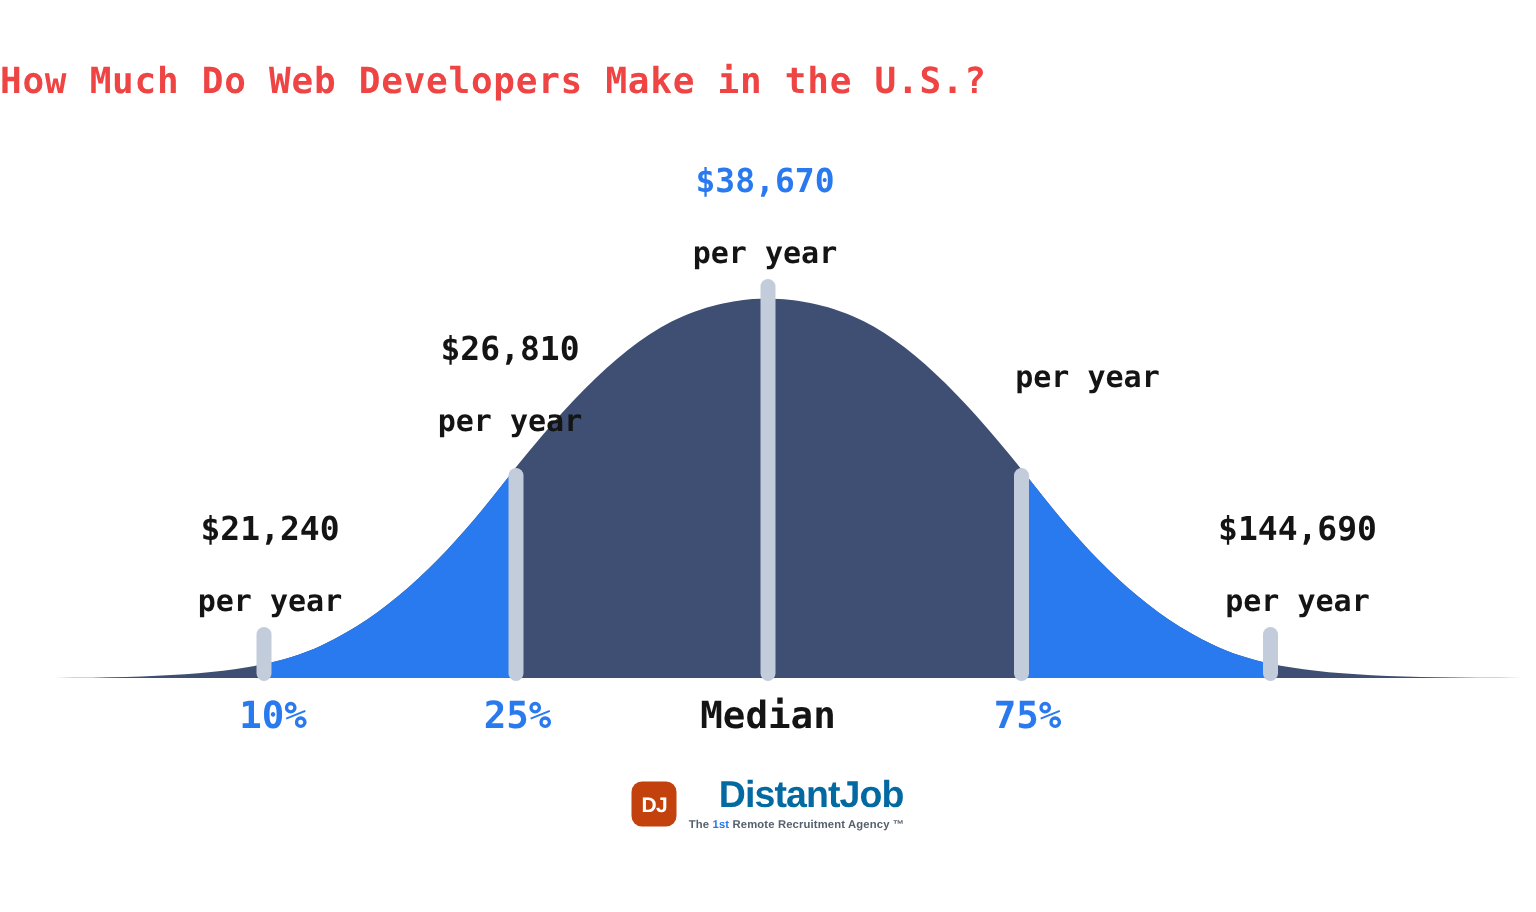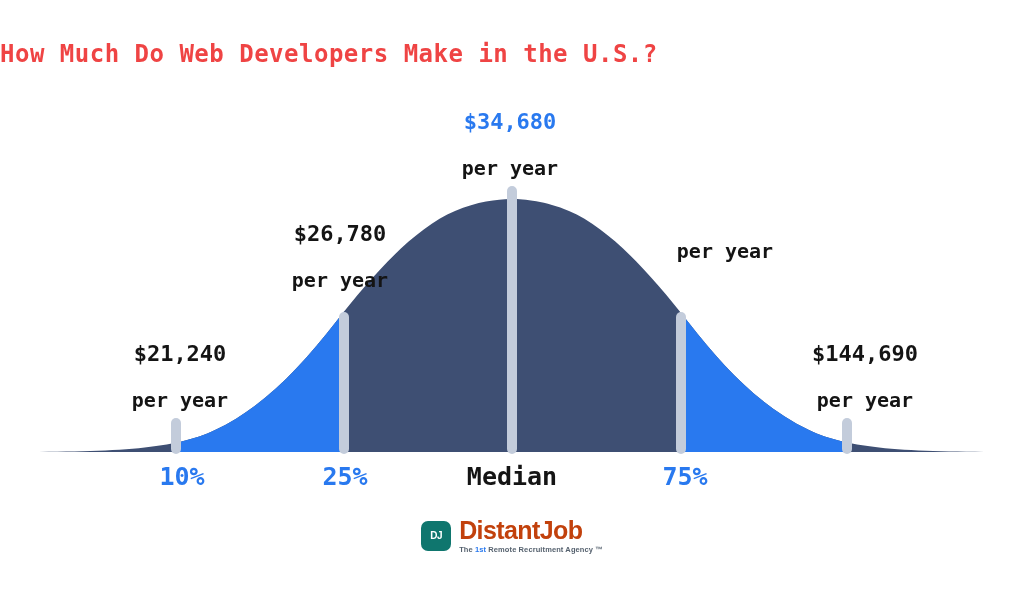--- a/index.html
+++ b/index.html
@@ -109,42 +109,43 @@
     width: 1024px;
     display: flex;
     align-items: center;
     justify-content: center;
     gap: 8px;
   }
   .logo-mark {
     width: 30px;
     height: 30px;
     border-radius: 7px;
-    background: #0f766e;
+    background: #c2410c;
     display: flex;
     align-items: center;
     justify-content: center;
     font-family: "Liberation Sans", sans-serif;
     font-weight: bold;
-    font-size: 10px;
+    font-size: 14px;
     color: #ffffff;
     letter-spacing: -0.5px;
   }
   .logo-text {
     display: flex;
     flex-direction: column;
     align-items: flex-start;
     line-height: 1;
   }
   .logo-wordmark {
     font-family: "Liberation Sans", sans-serif;
     font-weight: bold;
     font-size: 25px;
-    color: #c2410c;
+    color: #0369a1;
     letter-spacing: -0.6px;
+    margin-left: 20px;
   }
   .logo-tagline {
     margin-top: 3px;
     font-family: "Liberation Sans", sans-serif;
     font-weight: bold;
     font-size: 7.5px;
     color: #55616e;
     letter-spacing: 0.1px;
   }
   .logo-tagline .first {
@@ -191,26 +192,26 @@
       <rect x="842" y="418" width="10" height="36" rx="5" fill="#C3CCDB"></rect>
     </g>
   </svg>
 
   <div class="callout callout-p10">
     <span class="amount">$21,240</span>
     <span class="per-year">per year</span>
   </div>
 
   <div class="callout callout-p25">
-    <span class="amount">$26,780</span>
+    <span class="amount">$26,810</span>
     <span class="per-year">per year</span>
   </div>
 
   <div class="callout callout-median highlight">
-    <span class="amount">$34,680</span>
+    <span class="amount">$38,670</span>
     <span class="per-year">per year</span>
   </div>
 
   <div class="callout callout-p75">
     <span class="per-year">per year</span>
   </div>
 
   <div class="callout callout-p90">
     <span class="amount">$144,690</span>
     <span class="per-year">per year</span>

